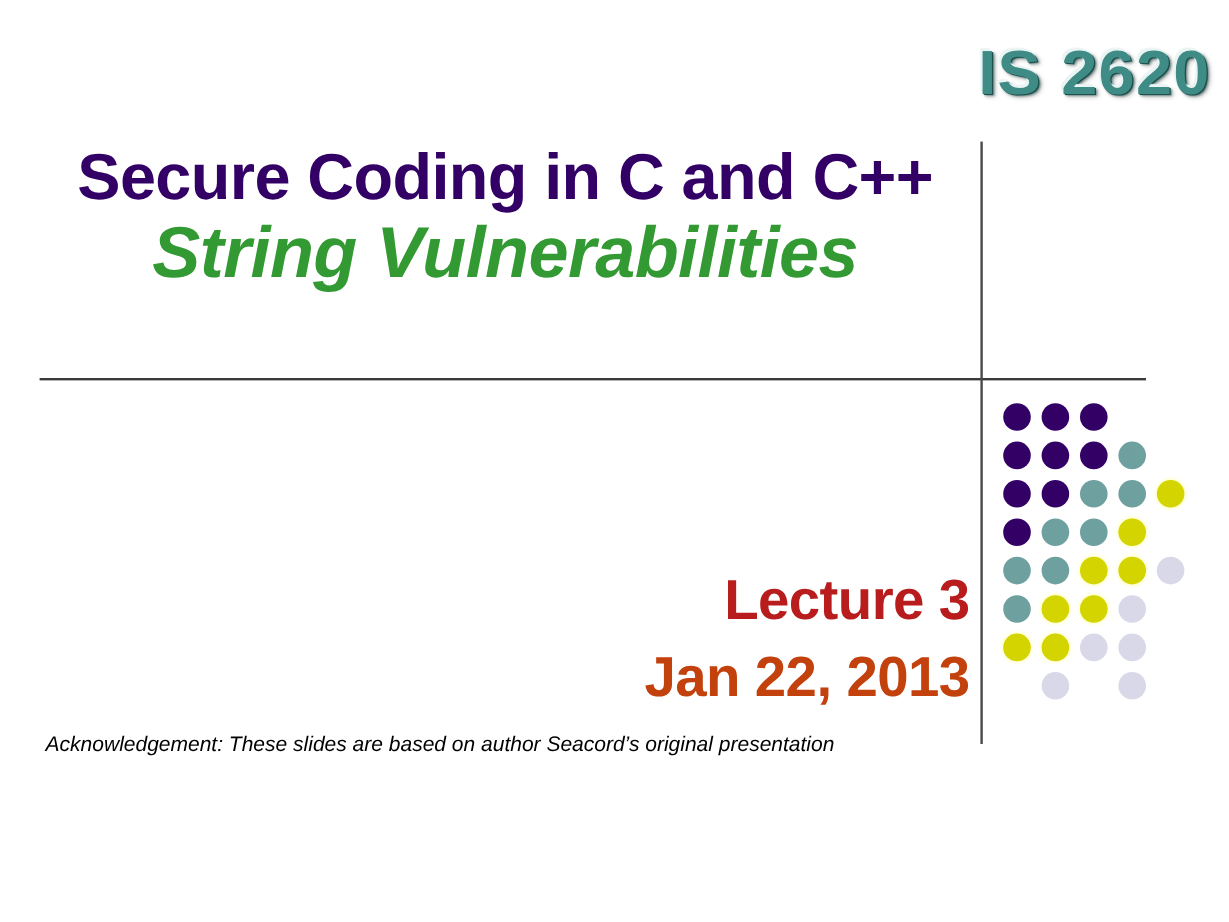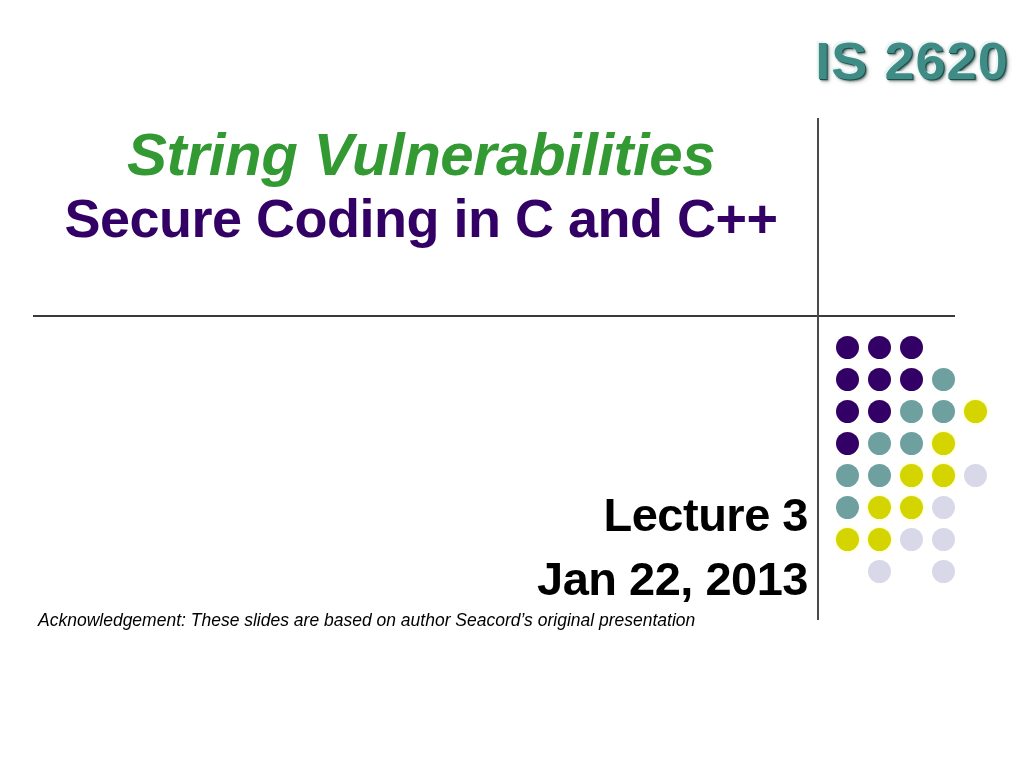--- a/index.html
+++ b/index.html
@@ -153,27 +153,27 @@
 <div id="slide" style="background: rgb(255, 255, 255);">
 
   <div id="logo">
     <div id="logo-text" style="color: rgb(63, 140, 134); text-shadow: rgb(234, 244, 243) -1px -1px 0px, rgb(234, 244, 243) -2px -2px 1px, rgb(29, 79, 75) 1px 1px 0px, rgba(20, 60, 58, 0.55) 2px 2px 2px, rgba(0, 0, 0, 0.2) 3px 3px 4px;">IS 2620</div>
   </div>
 
   <div id="hrule" style="border-top-color: rgb(58, 58, 58);"></div>
   <div id="vrule" style="border-left-color: rgb(74, 74, 74);"></div>
 
   <div id="title-block">
+    <div id="title-line1" style="color: rgb(51, 0, 102);">Secure Coding in C and C++</div>
     <div id="title-line2" style="color: rgb(51, 153, 51);">String Vulnerabilities</div>
-    <div id="title-line1" style="color: rgb(51, 0, 102);">Secure Coding in C and C++</div>
   </div>
 
   <div id="lecture-block">
-    <div class="line" style="color: #000000; margin-top: 15px;">Lecture 3</div>
-    <div class="line" style="color: #000000;">Jan 22, 2013</div>
+    <div class="line" style="color: #b91c1c;">Lecture 3</div>
+    <div class="line" style="color: #c2410c;">Jan 22, 2013</div>
   </div>
 
   <div id="ack" style="color: rgb(0, 0, 0); font-style: italic;">Acknowledgement: These slides are based on author Seacord’s original presentation</div>
 
   <div id="dotgrid">
       <div class="dot" style="left: 0px; top: 0px; width: 23px; height: 23px; background: rgb(51, 0, 102);"></div>
       <div class="dot" style="left: 32px; top: 0px; width: 23px; height: 23px; background: rgb(51, 0, 102);"></div>
       <div class="dot" style="left: 64px; top: 0px; width: 23px; height: 23px; background: rgb(51, 0, 102);"></div>
       <div class="dot" style="left: 0px; top: 32px; width: 23px; height: 23px; background: rgb(51, 0, 102);"></div>
       <div class="dot" style="left: 32px; top: 32px; width: 23px; height: 23px; background: rgb(51, 0, 102);"></div>

